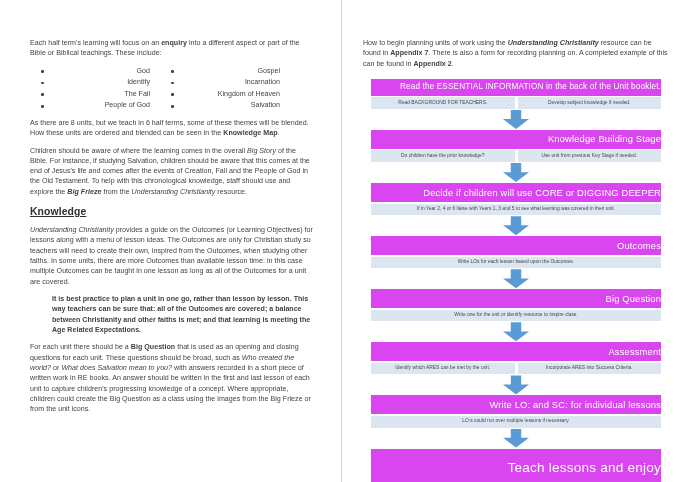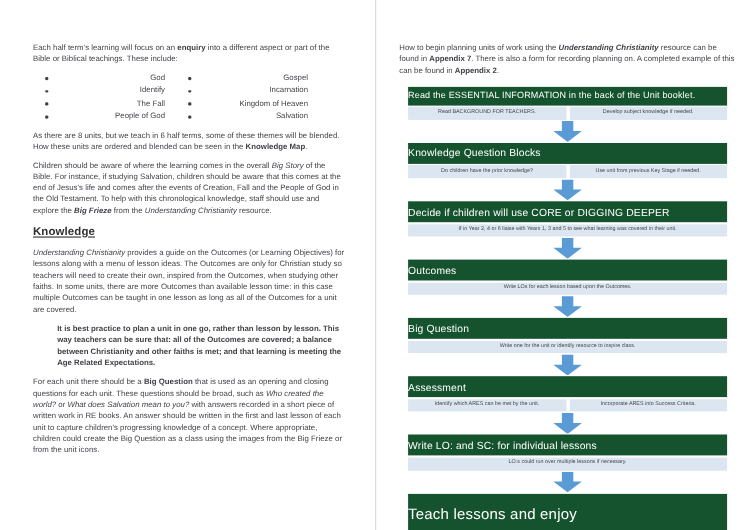--- a/index.html
+++ b/index.html
@@ -104,23 +104,23 @@
     margin: 0 0 10px 0;
   }
 
   .flow {
     width: 290px;
     margin: 0 auto;
   }
   .flow-group { margin: 0; }
 
   .flow-header {
-    background: #14532d;
+    background: #d946ef;
     color: #ffffff;
-    text-align: left;
+    text-align: right;
     font-size: 8.2px;
     line-height: 13px;
     padding: 1.5px 0 2.5px 0;
     letter-spacing: 0.15px;
   }
   .flow-header.big {
     font-size: 13.6px;
     line-height: 32px;
     padding: 3px 0 5px 0;
     letter-spacing: 0.2px;
@@ -207,21 +207,21 @@
         <div class="sub-row">
           <div class="sub-box">Read BACKGROUND FOR TEACHERS.</div>
           <div class="sub-box">Develop subject knowledge if needed.</div>
         </div>
       </div>
       <div class="arrow-wrap">
           <div class="arrow"></div>
         </div>
 
       <div class="flow-group">
-        <div class="flow-header medium">Knowledge Question Blocks</div>
+        <div class="flow-header medium">Knowledge Building Stage</div>
         <div class="sub-row">
           <div class="sub-box">Do children have the prior knowledge?</div>
           <div class="sub-box">Use unit from previous Key Stage if needed.</div>
         </div>
       </div>
       <div class="arrow-wrap">
           <div class="arrow"></div>
         </div>
 
       <div class="flow-group">

